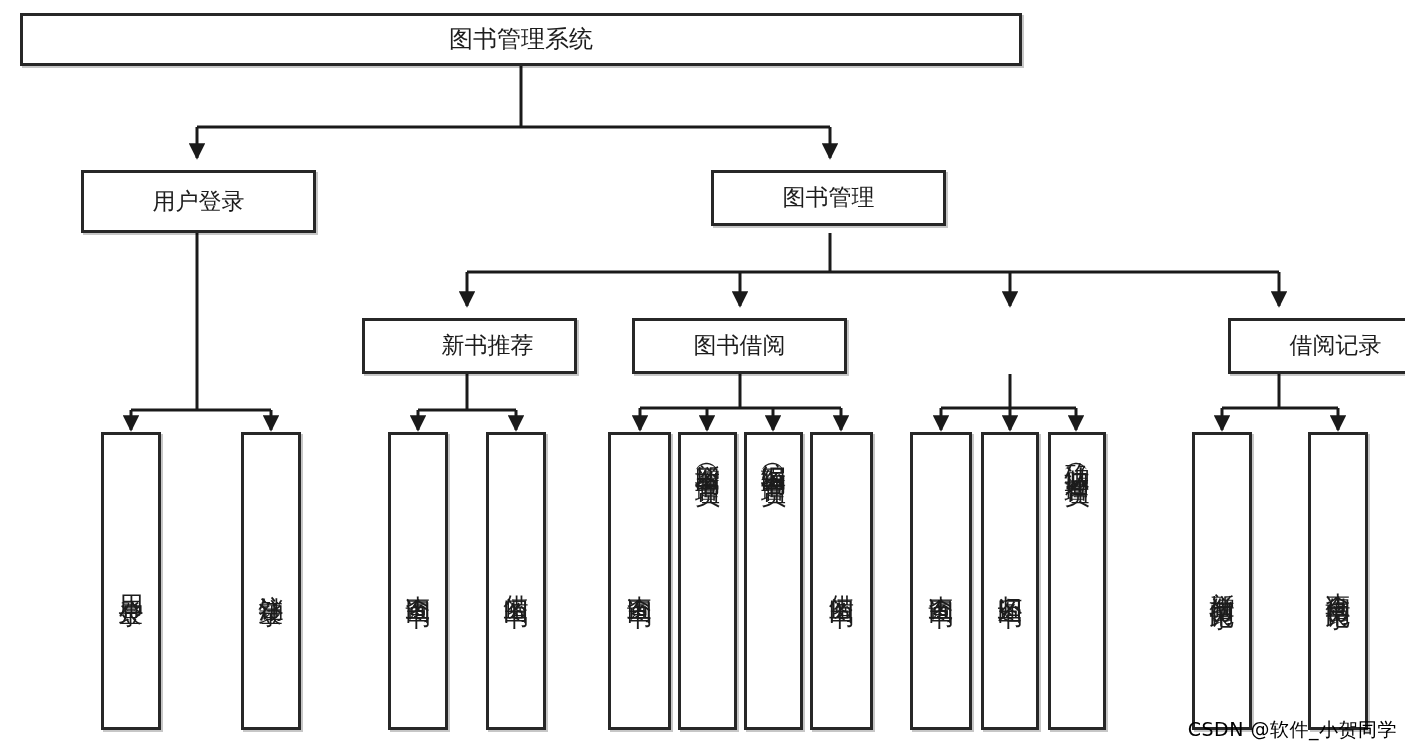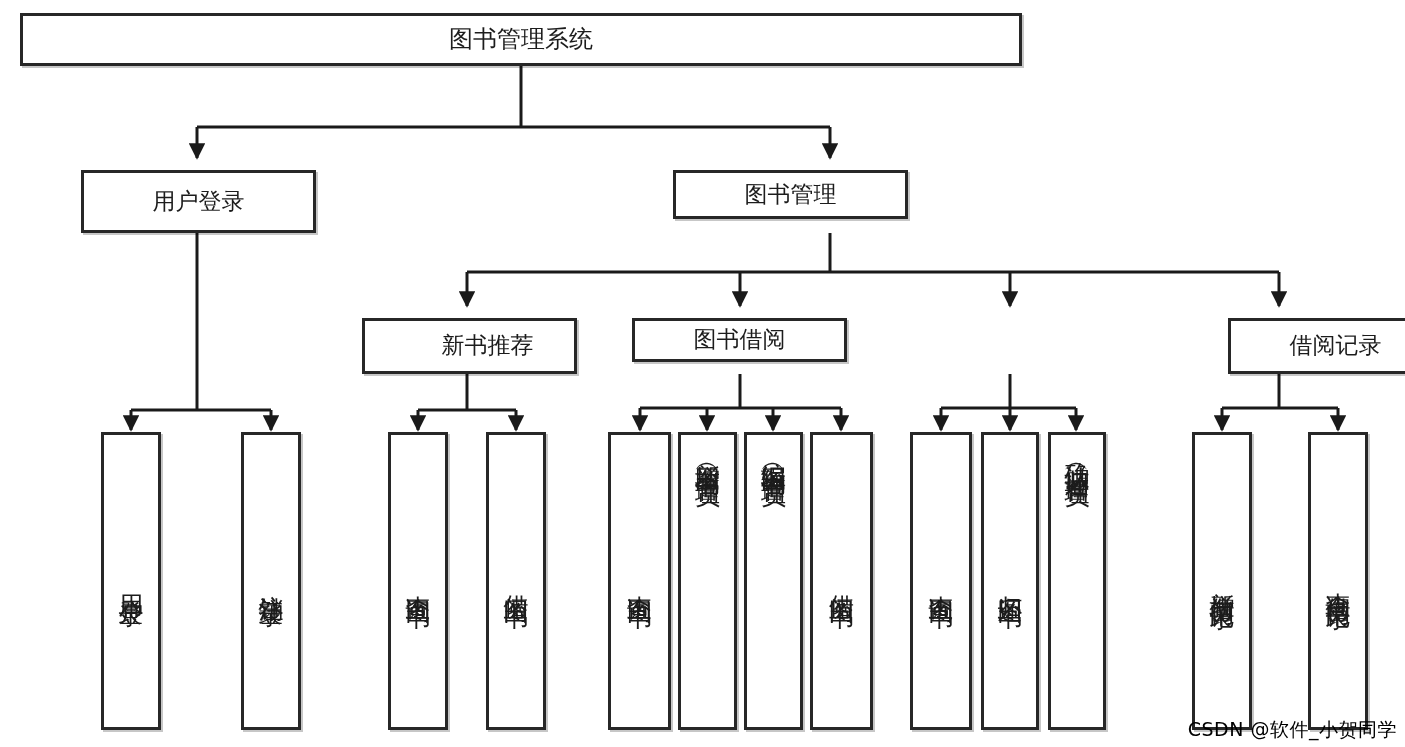--- a/index.html
+++ b/index.html
@@ -127,28 +127,28 @@
     </g>
   </svg>
 
   <div class="node root horiz" style="left:20px; top:13px; width:1002px; height:53px;">
     <span class="lbl">图书管理系统</span>
   </div>
 
   <div class="node horiz" style="left:81px; top:170px; width:235px; height:63px;">
     <span class="lbl">用户登录</span>
   </div>
-  <div class="node horiz" style="left:673px; top:170px; width:235px; height:49px;">
+  <div class="node horiz" style="left:711px; top:170px; width:235px; height:56px;">
     <span class="lbl">图书管理</span>
   </div>
 
   <div class="node horiz" style="left:362px; top:318px; width:215px; height:56px;padding-left:36px;">
     <span class="lbl">新书推荐</span>
   </div>
-  <div class="node horiz" style="left:632px; top:318px; width:215px; height:44px;">
+  <div class="node horiz" style="left:632px; top:318px; width:215px; height:56px;">
     <span class="lbl">图书借阅</span>
   </div>
   <div class="node horiz" style="left:1228px; top:318px; width:215px; height:56px;">
     <span class="lbl">借阅记录</span>
   </div>
 
   <div class="node vert mid" style="left:101px; top:432px; width:60px; height:298px;">
     <span class="lbl">用户登录</span>
   </div>
   <div class="node vert mid" style="left:241px; top:432px; width:60px; height:298px;">

